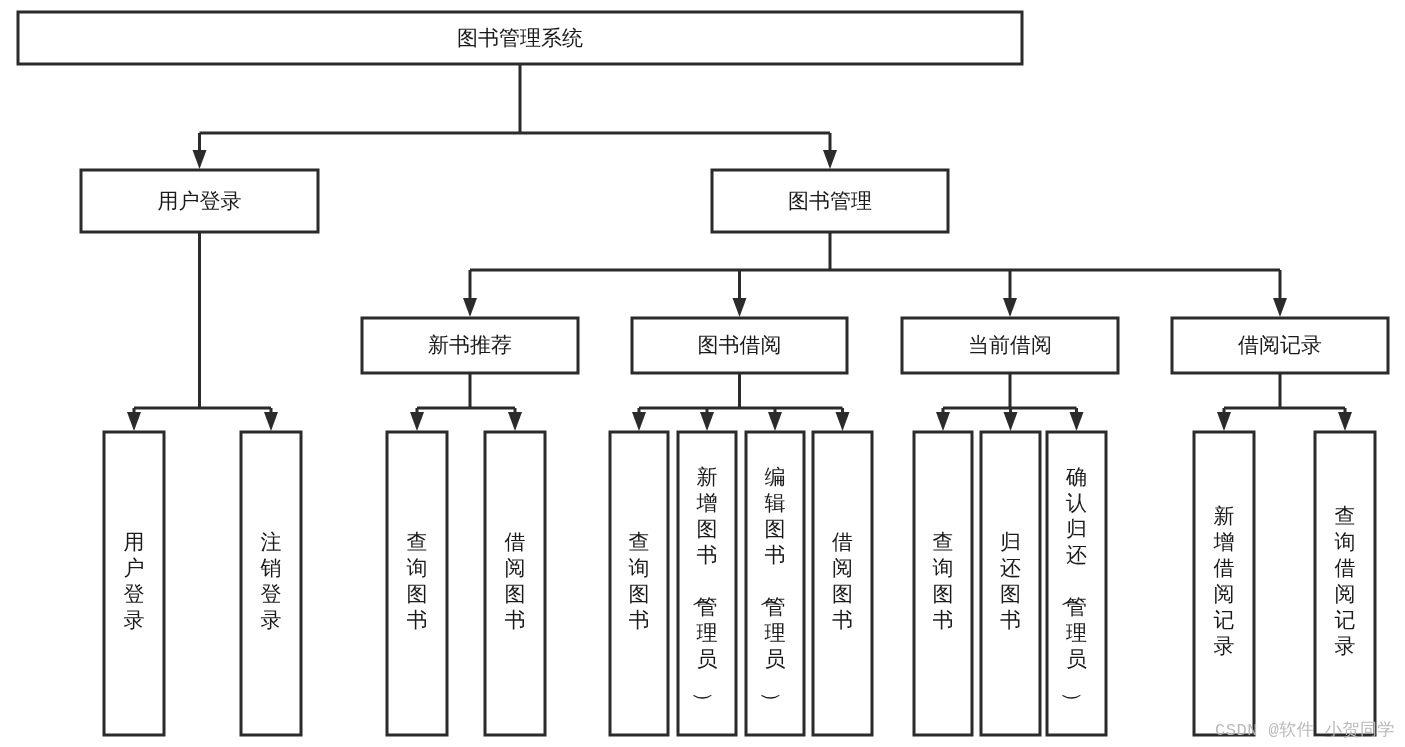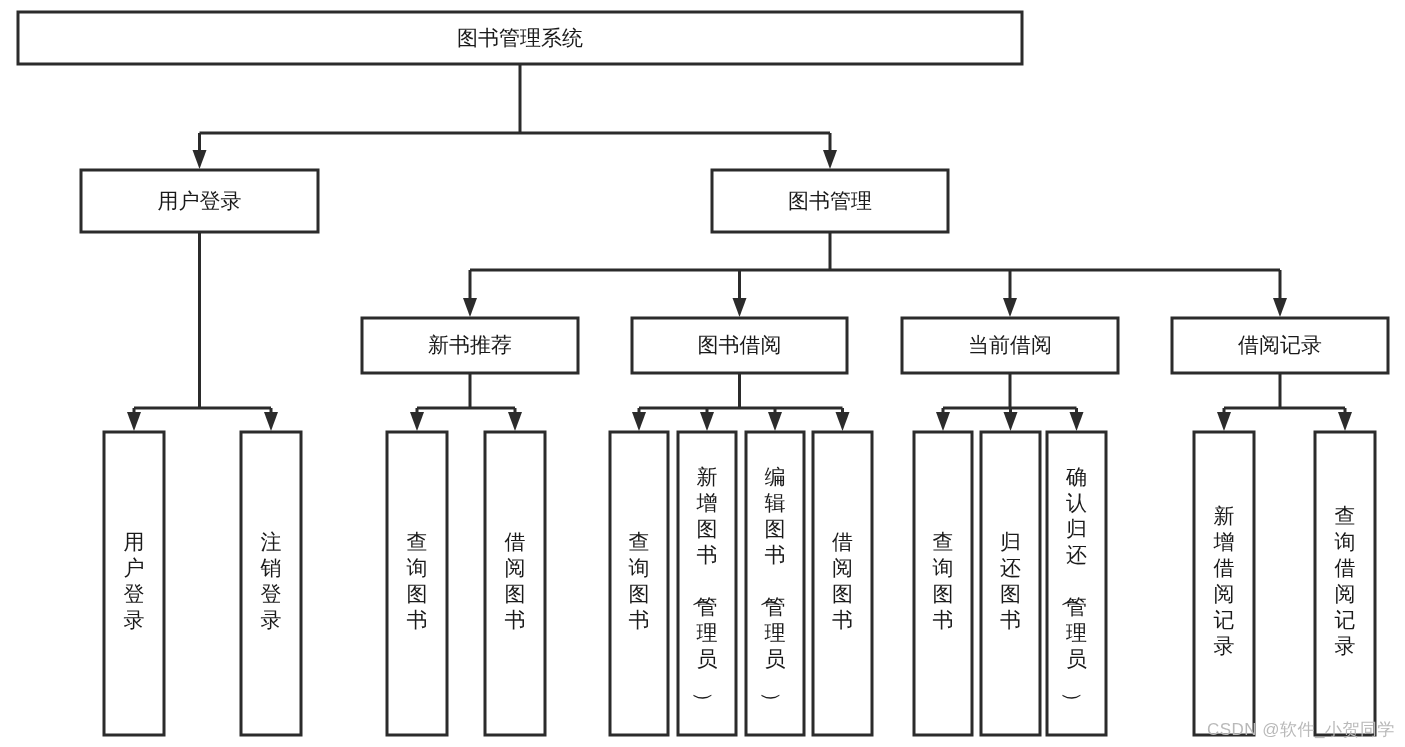--- a/index.html
+++ b/index.html
@@ -46,21 +46,21 @@
   .leaf-label {
     font-family: "Liberation Sans", "DejaVu Sans", sans-serif;
     font-size: 21px;
     fill: #1a1a1a;
     text-anchor: middle;
   }
   .watermark {
     position: absolute;
     right: 10px;
     bottom: 6px;
-    font-family: Liberation Sans, sans-serif;
+    font-family: Liberation Mono, monospace;
     font-size: 17px;
     color: #b9b9b9;
     white-space: nowrap;
     letter-spacing: 0.5px;
   }
 </style>
 </head>
 <body>
 
 <div id="diagram-root">

